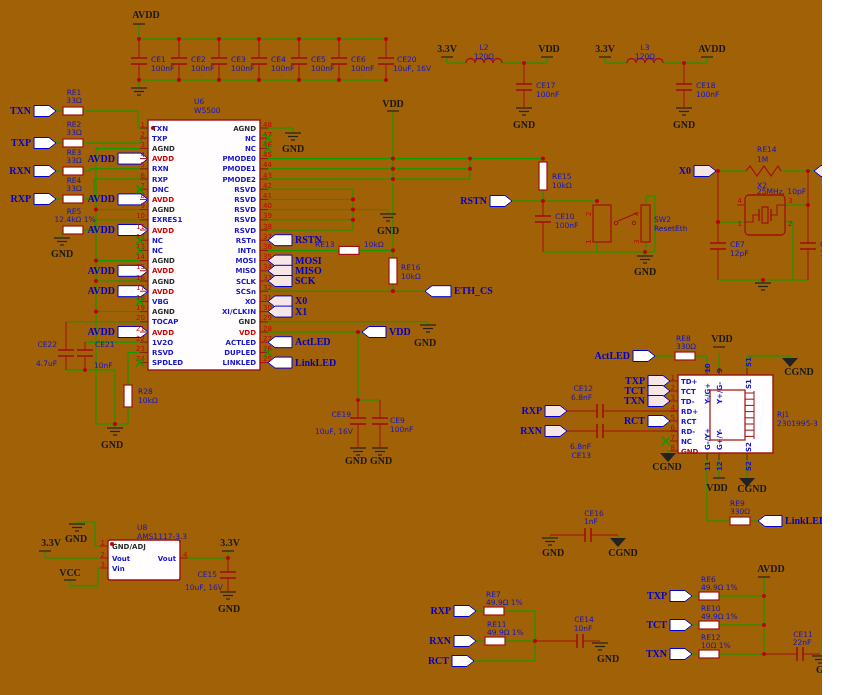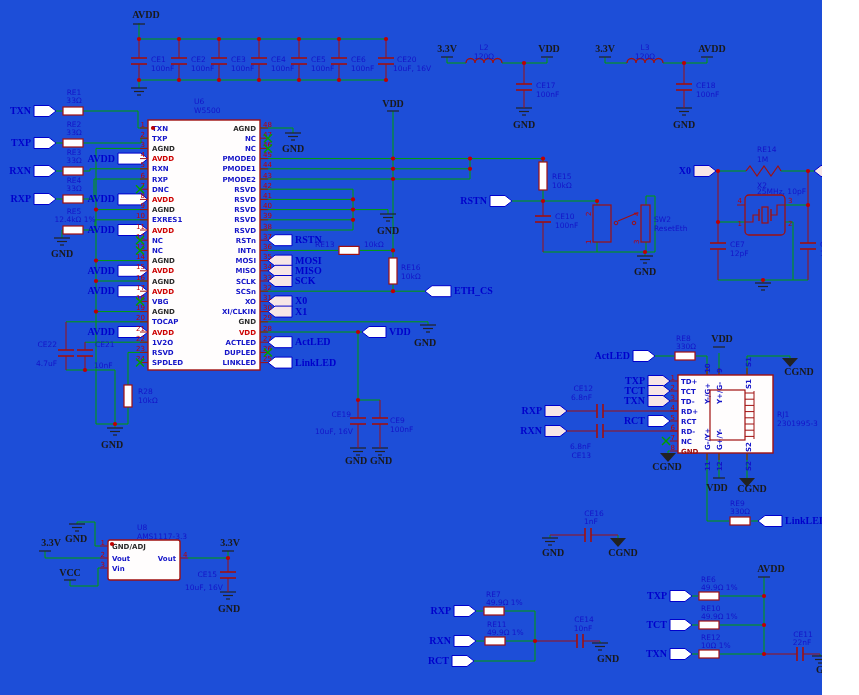--- a/index.html
+++ b/index.html
@@ -1,16 +1,16 @@
 <!DOCTYPE html>
 <html><head>
 <meta charset="utf-8">
 <style>
   html,body{margin:0;padding:0;background:#fff;}
-  #canvas{position:relative;width:822px;height:695px;background:#1d4ed8;overflow:hidden;}
+  #canvas{position:relative;width:822px;height:695px;background:#a16207;overflow:hidden;}
   svg{position:absolute;left:0;top:0;}
   text{font-family:"DejaVu Sans",sans-serif;}
   .pw{font:bold 10px "Liberation Serif",serif;fill:#1a1a1a;}
   .net{font:bold 10px "Liberation Serif",serif;fill:#0000cc;}
   .cmp{font:7.5px "DejaVu Sans",sans-serif;fill:#1414c8;}
   .pin{font:600 7px "DejaVu Sans",sans-serif;}
   .num{font:7px "DejaVu Sans",sans-serif;fill:#c00000;}
 </style>
 </head>
 <body>

